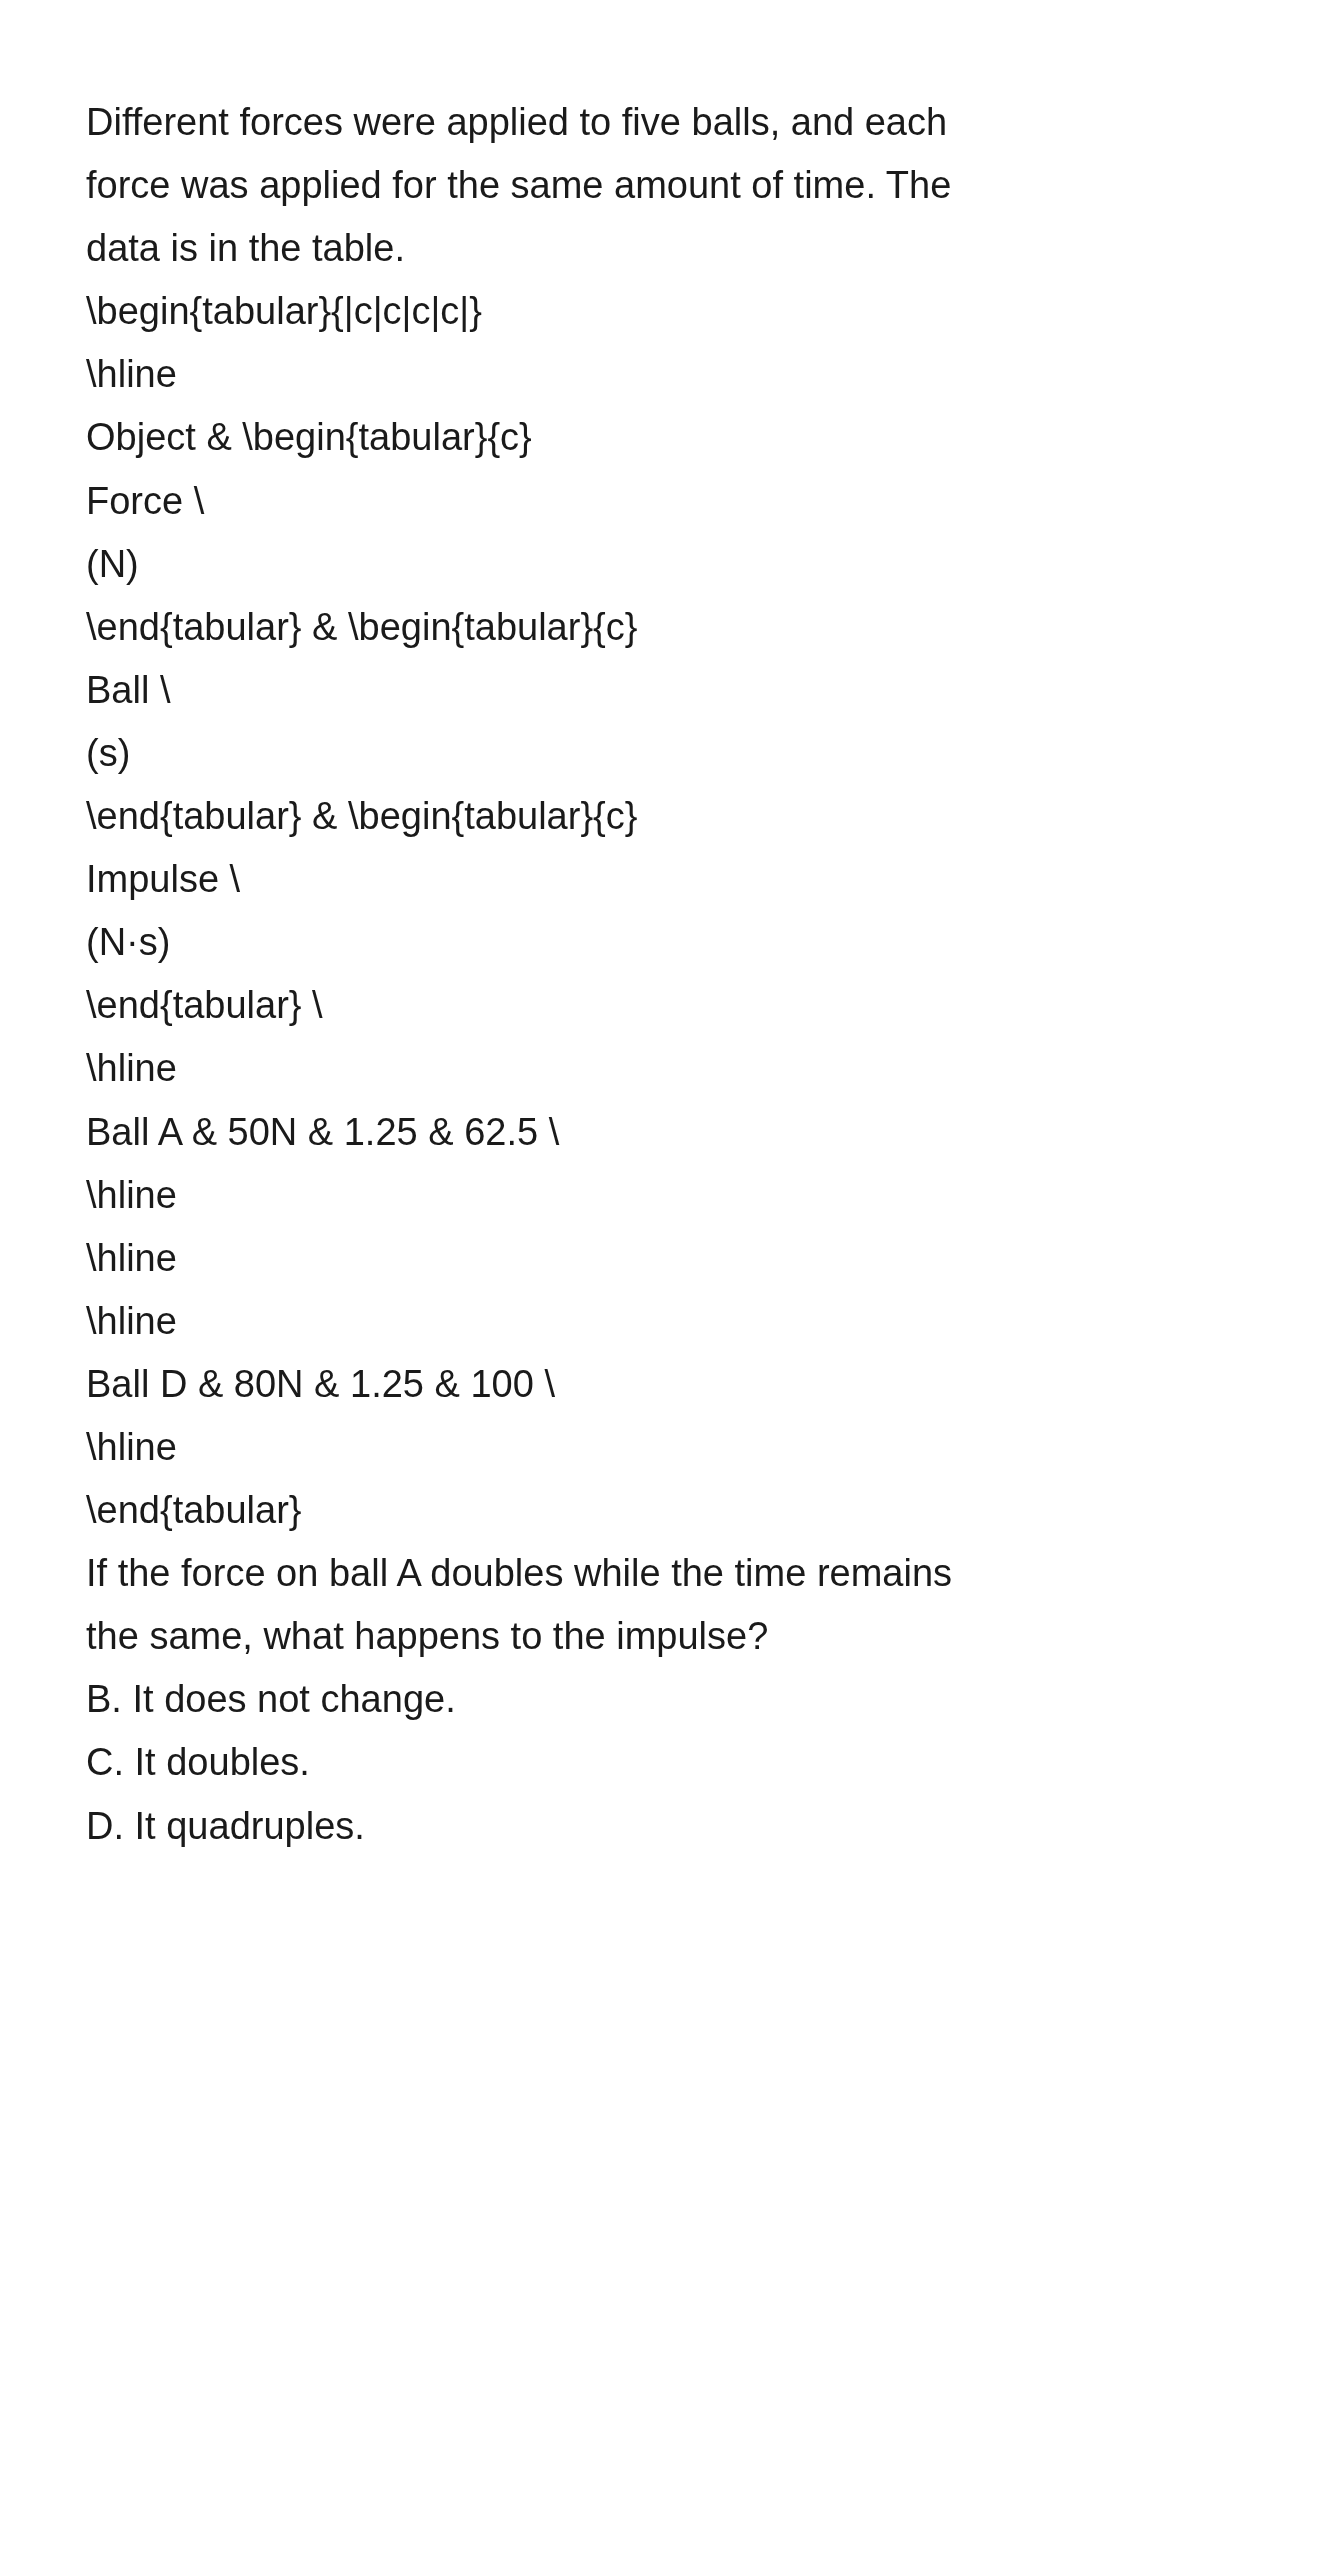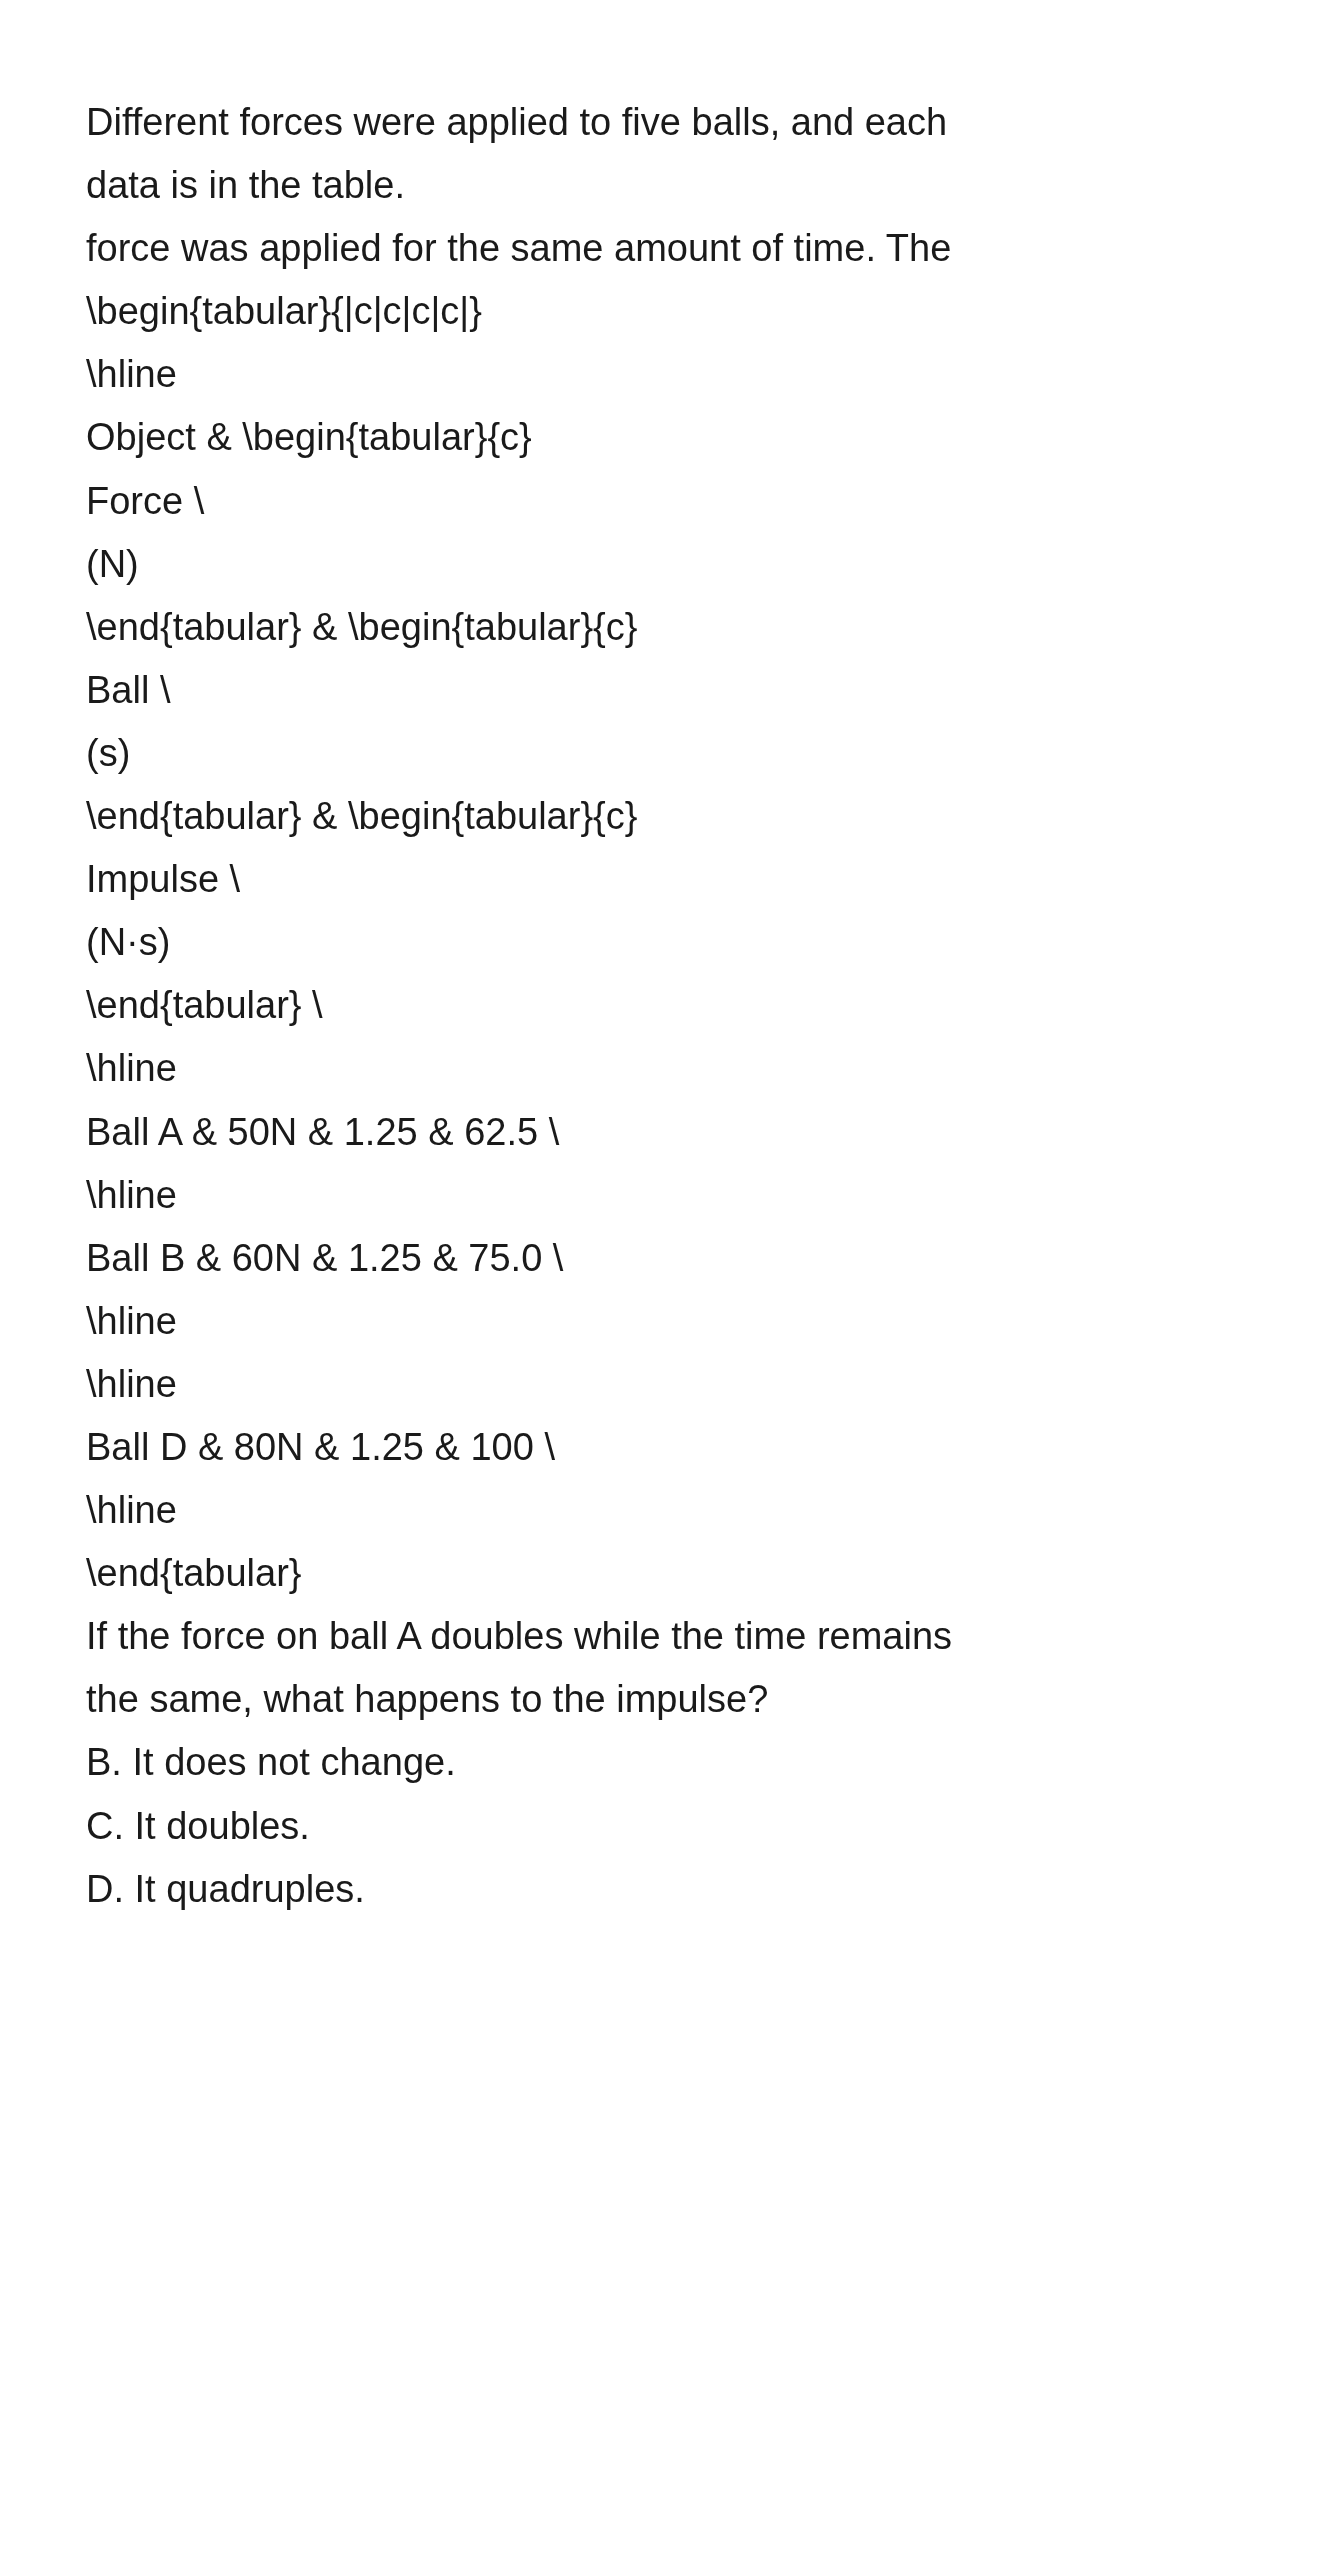--- a/index.html
+++ b/index.html
@@ -21,38 +21,37 @@
     }
     .text-line {
       display: block;
     }
   </style>
 </head>
 <body>
 
 <div class="content">
   <span class="text-line">Different forces were applied to five balls, and each</span>
+  <span class="text-line">force was applied for the same amount of time. The</span>
   <span class="text-line">data is in the table.</span>
-  <span class="text-line">force was applied for the same amount of time. The</span>
   <span class="text-line">\begin{tabular}{|c|c|c|c|}</span>
   <span class="text-line">\hline</span>
   <span class="text-line">Object &amp; \begin{tabular}{c}</span>
   <span class="text-line">Force \</span>
   <span class="text-line">(N)</span>
   <span class="text-line">\end{tabular} &amp; \begin{tabular}{c}</span>
   <span class="text-line">Ball \</span>
   <span class="text-line">(s)</span>
   <span class="text-line">\end{tabular} &amp; \begin{tabular}{c}</span>
   <span class="text-line">Impulse \</span>
   <span class="text-line">(N·s)</span>
   <span class="text-line">\end{tabular} \</span>
   <span class="text-line">\hline</span>
   <span class="text-line">Ball A &amp; 50N &amp; 1.25 &amp; 62.5 \</span>
   <span class="text-line">\hline</span>
-  <span class="text-line">Ball B &amp; 60N &amp; 1.25 &amp; 75.0 \</span>
   <span class="text-line">\hline</span>
   <span class="text-line">\hline</span>
   <span class="text-line">Ball D &amp; 80N &amp; 1.25 &amp; 100 \</span>
   <span class="text-line">\hline</span>
   <span class="text-line">\end{tabular}</span>
   <span class="text-line">If the force on ball A doubles while the time remains</span>
   <span class="text-line">the same, what happens to the impulse?</span>
   <span class="text-line">B. It does not change.</span>
   <span class="text-line">C. It doubles.</span>
   <span class="text-line">D. It quadruples.</span>

